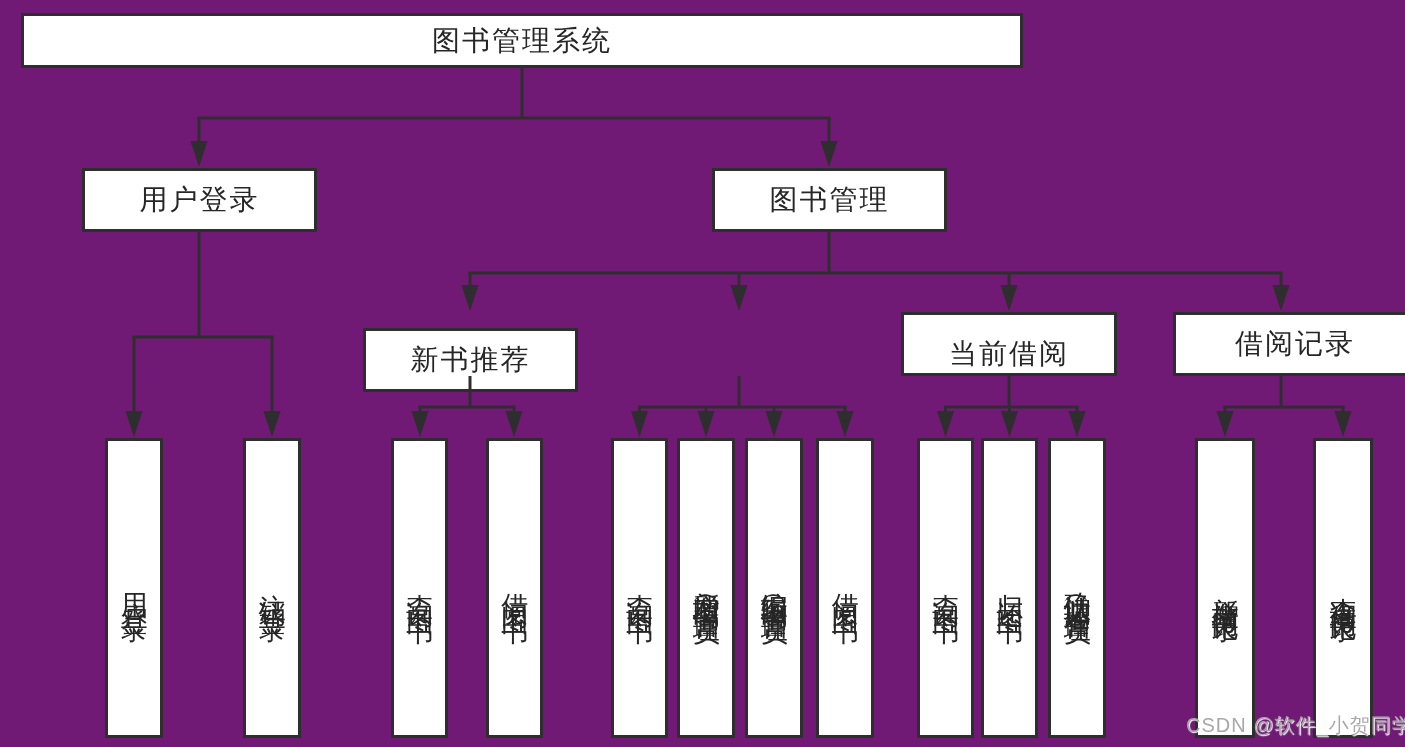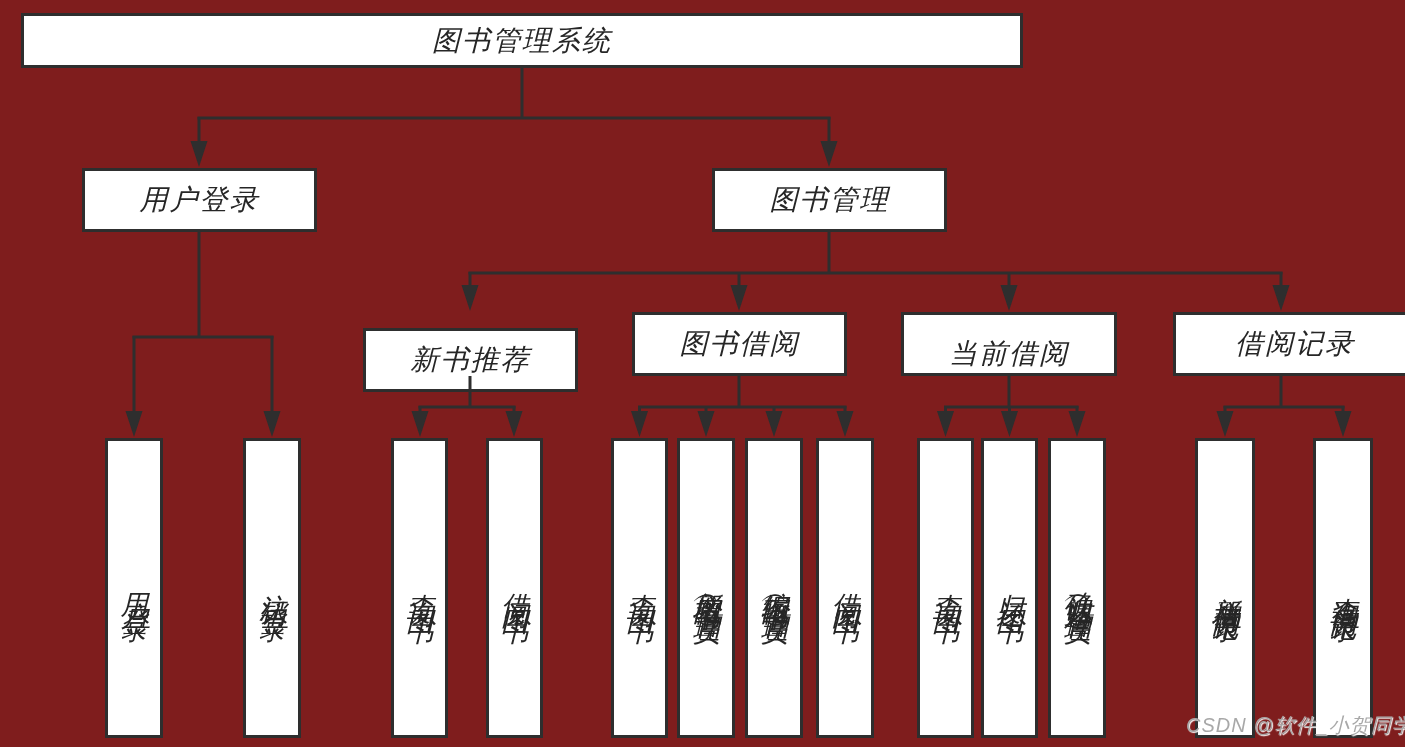--- a/index.html
+++ b/index.html
@@ -1,23 +1,22 @@
 <!DOCTYPE html>
 <html><head>
 <meta charset="utf-8">
 <style>
   html, body { margin: 0; padding: 0; background: #ffffff; }
   #canvas {
     position: relative;
     width: 1405px;
     height: 747px;
-    background: #7f1d1d;
+    background: #701a75;
     font-family: "Liberation Sans", "DejaVu Sans", sans-serif;
     overflow: hidden;
-    font-style: italic;
   }
   svg.wires {
     position: absolute;
     left: 0; top: 0;
     width: 1405px; height: 747px;
     z-index: 2;
     pointer-events: none;
   }
   .box {
     position: absolute;
@@ -151,23 +150,20 @@
   <div class="box hbox l2-a">
     <span>用户登录</span>
   </div>
   <div class="box hbox l2-b">
     <span>图书管理</span>
   </div>
 
   <div class="box hbox l3-a">
     <span>新书推荐</span>
   </div>
-  <div class="box hbox l3-b">
-    <span>图书借阅</span>
-  </div>
   <div class="box hbox l3-c">
     <span>当前借阅</span>
   </div>
   <div class="box hbox l3-d">
     <span>借阅记录</span>
   </div>
 
   <div class="box leaf ls8 leaf1">
     <span>用户登录</span>
   </div>

